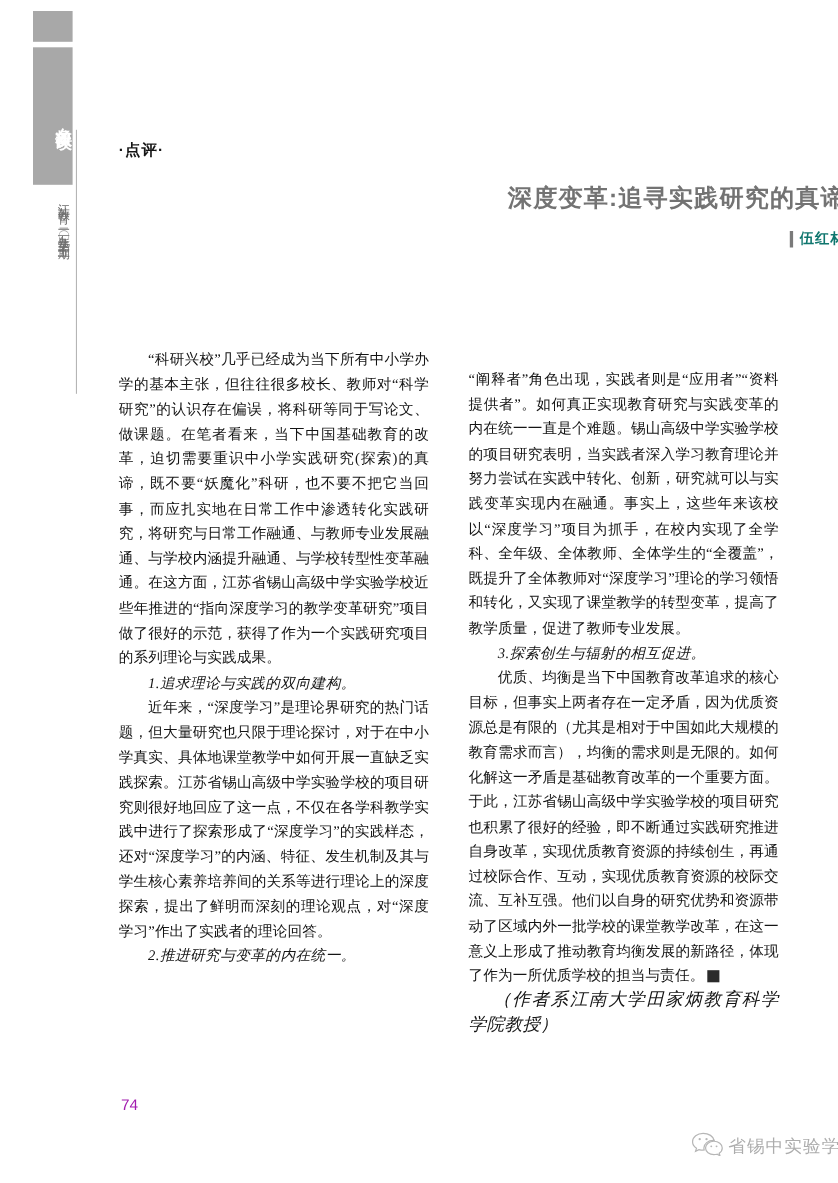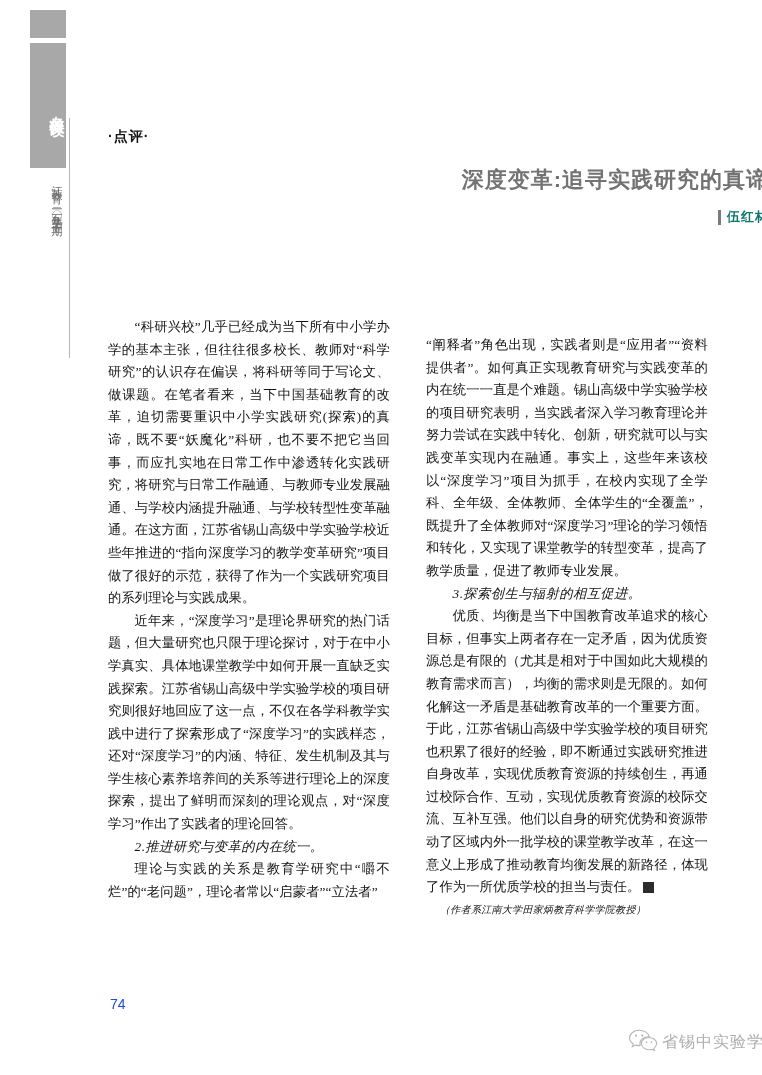--- a/index.html
+++ b/index.html
@@ -162,21 +162,21 @@
   .para.no-indent { text-indent: 0; margin-top: 18px; }
   .para.subhead {
     text-indent: 2em;
     font-style: italic;
     font-weight: normal;
     letter-spacing: 0.4px;
   }
   .para.affiliation {
     text-indent: 1.4em;
     font-style: italic;
-    font-size: 10px;
+    font-size: 16px;
     letter-spacing: 0.3px;
   }
   .endmark {
     display: inline-block;
     width: 11px;
     height: 11px;
     background: #2b2b2b;
     color: #ffffff;
     font-size: 8px;
     line-height: 11px;
@@ -186,21 +186,21 @@
     font-family: "Liberation Sans", "DejaVu Sans", sans-serif;
   }
 
   
   .page-number {
     position: absolute;
     left: 110px;
     top: 996px;
     font-family: "Liberation Sans", "DejaVu Sans", sans-serif;
     font-size: 14px;
-    color: #1d4ed8;
+    color: #a21caf;
   }
   .watermark {
     position: absolute;
     right: 28px;
     top: 1029px;
     display: flex;
     align-items: center;
     gap: 4px;
     opacity: 0.72;
   }
@@ -232,23 +232,23 @@
 
   <div class="byline">
     <span class="byline-bar"></span>
     <span class="byline-name">伍红林</span>
   </div>
 
   <div class="columns">
 
     <div class="col">
       <p class="para">“科研兴校”几乎已经成为当下所有中小学办学的基本主张，但往往很多校长、教师对“科学研究”的认识存在偏误，将科研等同于写论文、做课题。在笔者看来，当下中国基础教育的改革，迫切需要重识中小学实践研究(探索)的真谛，既不要“妖魔化”科研，也不要不把它当回事，而应扎实地在日常工作中渗透转化实践研究，将研究与日常工作融通、与教师专业发展融通、与学校内涵提升融通、与学校转型性变革融通。在这方面，江苏省锡山高级中学实验学校近些年推进的“指向深度学习的教学变革研究”项目做了很好的示范，获得了作为一个实践研究项目的系列理论与实践成果。</p>
+      <p class="para subhead">1.追求理论与实践的双向建构。</p>
       <p class="para">近年来，“深度学习”是理论界研究的热门话题，但大量研究也只限于理论探讨，对于在中小学真实、具体地课堂教学中如何开展一直缺乏实践探索。江苏省锡山高级中学实验学校的项目研究则很好地回应了这一点，不仅在各学科教学实践中进行了探索形成了“深度学习”的实践样态，还对“深度学习”的内涵、特征、发生机制及其与学生核心素养培养间的关系等进行理论上的深度探索，提出了鲜明而深刻的理论观点，对“深度学习”作出了实践者的理论回答。</p>
       <p class="para subhead">2.推进研究与变革的内在统一。</p>
-      <p class="para">理论与实践的关系是教育学研究中“嚼不烂”的“老问题”，理论者常以“启蒙者”“立法者”</p>
     </div>
 
     <div class="col">
       <p class="para no-indent">“阐释者”角色出现，实践者则是“应用者”“资料提供者”。如何真正实现教育研究与实践变革的内在统一一直是个难题。锡山高级中学实验学校的项目研究表明，当实践者深入学习教育理论并努力尝试在实践中转化、创新，研究就可以与实践变革实现内在融通。事实上，这些年来该校以“深度学习”项目为抓手，在校内实现了全学科、全年级、全体教师、全体学生的“全覆盖”，既提升了全体教师对“深度学习”理论的学习领悟和转化，又实现了课堂教学的转型变革，提高了教学质量，促进了教师专业发展。</p>
       <p class="para subhead">3.探索创生与辐射的相互促进。</p>
       <p class="para"><span>优质、均衡是当下中国教育改革追求的核心目标，但事实上两者存在一定矛盾，因为优质资源总是有限的（尤其是相对于中国如此大规模的教育需求而言），均衡的需求则是无限的。如何化解这一矛盾是基础教育改革的一个重要方面。于此，江苏省锡山高级中学实验学校的项目研究也积累了很好的经验，即不断通过实践研究推进自身改革，实现优质教育资源的持续创生，再通过校际合作、互动，实现优质教育资源的校际交流、互补互强。他们以自身的研究优势和资源带动了区域内外一批学校的课堂教学改革，在这一意义上形成了推动教育均衡发展的新路径，体现了作为一所优质学校的担当与责任。</span><span class="endmark">■</span></p>
       <p class="para affiliation">（作者系江南大学田家炳教育科学学院教授）</p>
     </div>
 
   </div>

